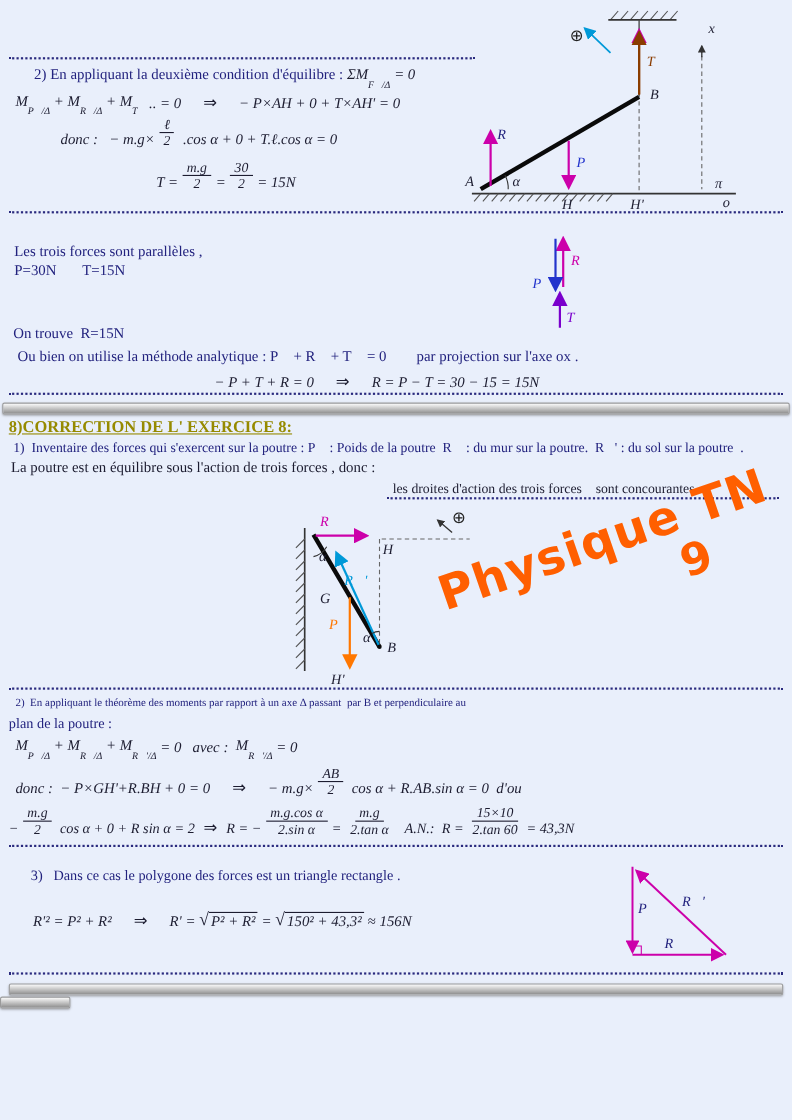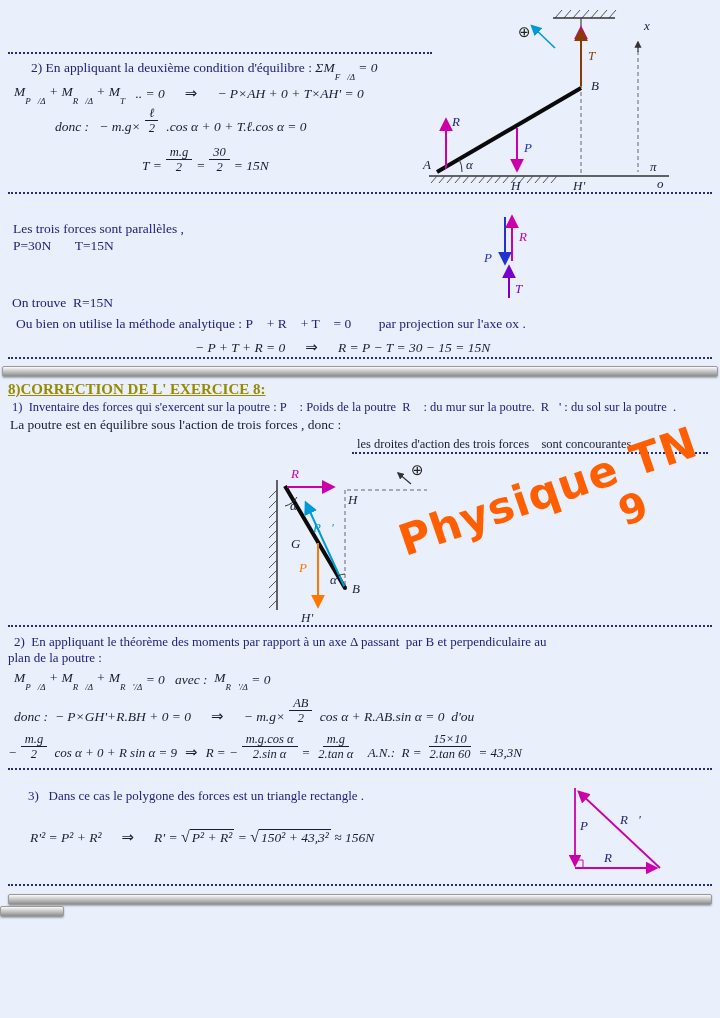--- a/index.html
+++ b/index.html
@@ -88,21 +88,21 @@
   <div class="line ink bold" style="left:10px;top:417px">La poutre est en équilibre sous l'action de trois forces , donc :</div>
   <div class="line ink t12" style="left:357px;top:437px">les droites d'action des trois forces    sont concourantes.</div>
   <div class="dotline" style="left:352px;top:452px;width:356px"></div>
 
   <div class="watermark">
     <div class="wm1">Physique TN</div>
     <div class="wm2">9</div>
   </div>
 
   <div class="dotline" style="left:8px;top:625px;width:704px"></div>
-  <div class="line navy bold" style="left:14px;top:634px;font-size:13px">2)  En appliquant le théorème des moments par rapport à un axe Δ passant  par B et perpendiculaire au</div>
+  <div class="line navy bold" style="left:14px;top:634px;font-size:10px">2)  En appliquant le théorème des moments par rapport à un axe Δ passant  par B et perpendiculaire au</div>
   <div class="line navy bold" style="left:8px;top:650px;font-size:13px">plan de la poutre :</div>
 
   <div class="eq" style="left:14px;top:670px">
     <span class="term"><span>M</span><sub class="s">P⃗/Δ</sub></span>
     <span class="term"><span> + M</span><sub class="s">R⃗/Δ</sub></span>
     <span class="term"><span> + M</span><sub class="s">R⃗'/Δ</sub></span>
     <span> = 0</span>
     <span class="bold">   avec :</span>
     <span class="term"><span>  M</span><sub class="s">R⃗'/Δ</sub></span>
     <span> = 0</span>
@@ -114,21 +114,21 @@
     <span class="arrow">⇒</span>
     <span>− m.g×</span>
     <span class="frac"><span class="num">AB</span><span class="den">2</span></span>
     <span> cos α + R.AB.sin α = 0</span>
     <span class="bold">  d'ou</span>
   </div>
 
   <div class="eq" style="left:8px;top:732px;font-size:13px">
     <span>−</span>
     <span class="frac"><span class="num">m.g</span><span class="den">2</span></span>
-    <span> cos α + 0 + R sin α = 9</span>
+    <span> cos α + 0 + R sin α = 2</span>
     <span class="arrow" style="margin:0 8px">⇒</span>
     <span>R = −</span>
     <span class="frac"><span class="num">m.g.cos α</span><span class="den">2.sin α</span></span>
     <span>=</span>
     <span class="frac"><span class="num">m.g</span><span class="den">2.tan α</span></span>
     <span class="bold">  A.N.:</span>
     <span>  R =</span>
     <span class="frac"><span class="num">15×10</span><span class="den">2.tan 60</span></span>
     <span>= 43,3N</span>
   </div>

